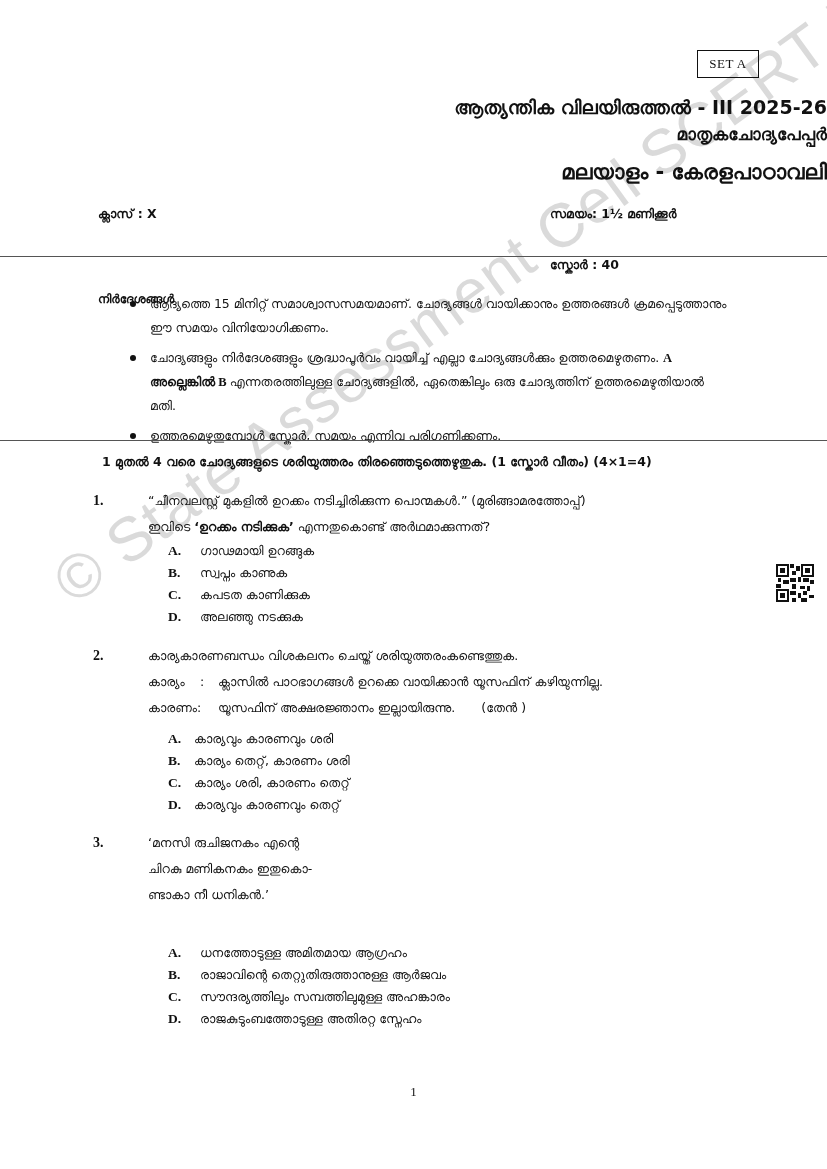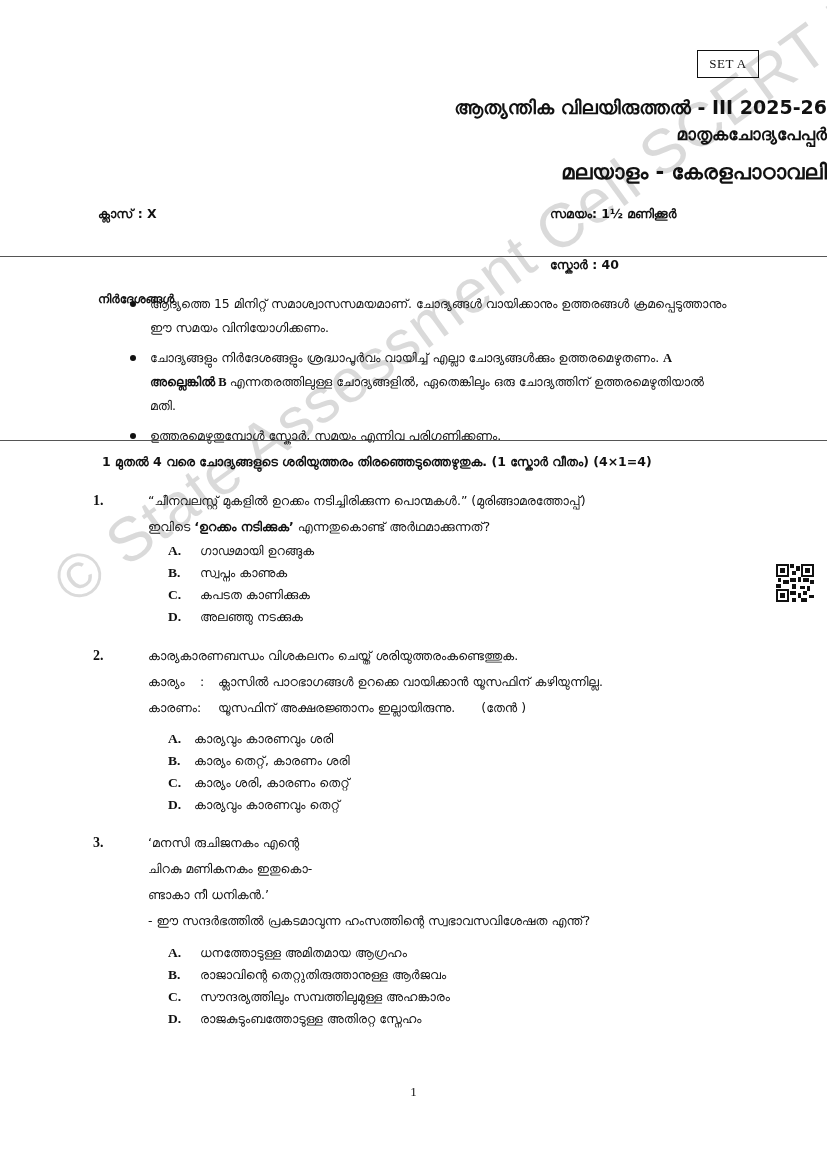--- a/index.html
+++ b/index.html
@@ -243,21 +243,20 @@
       <span class="opt-letter narrow">D.</span>
       <span>കാര്യവും കാരണവും തെറ്റ്</span>
     </div>
 </div>
 
 <div class="abs qnum q3num">3.</div>
 <div class="abs qtext q3text">
   <div>‘മനസി രുചിജനകം എന്റെ</div>
   <div>ചിറകു മണികനകം ഇതുകൊ-</div>
   <div>ണ്ടാകാ നീ ധനികൻ.’</div>
-  <div>- ഈ സന്ദർഭത്തിൽ പ്രകടമാവുന്ന ഹംസത്തിന്റെ സ്വഭാവസവിശേഷത എന്ത്?</div>
 </div>
 <div class="abs q3opts">
   <div class="opt-row">
       <span class="opt-letter">A.</span>
       <span>ധനത്തോടുള്ള അമിതമായ ആഗ്രഹം</span>
     </div>
   <div class="opt-row">
       <span class="opt-letter">B.</span>
       <span>രാജാവിന്റെ തെറ്റുതിരുത്താനുള്ള ആർജവം</span>
     </div>

